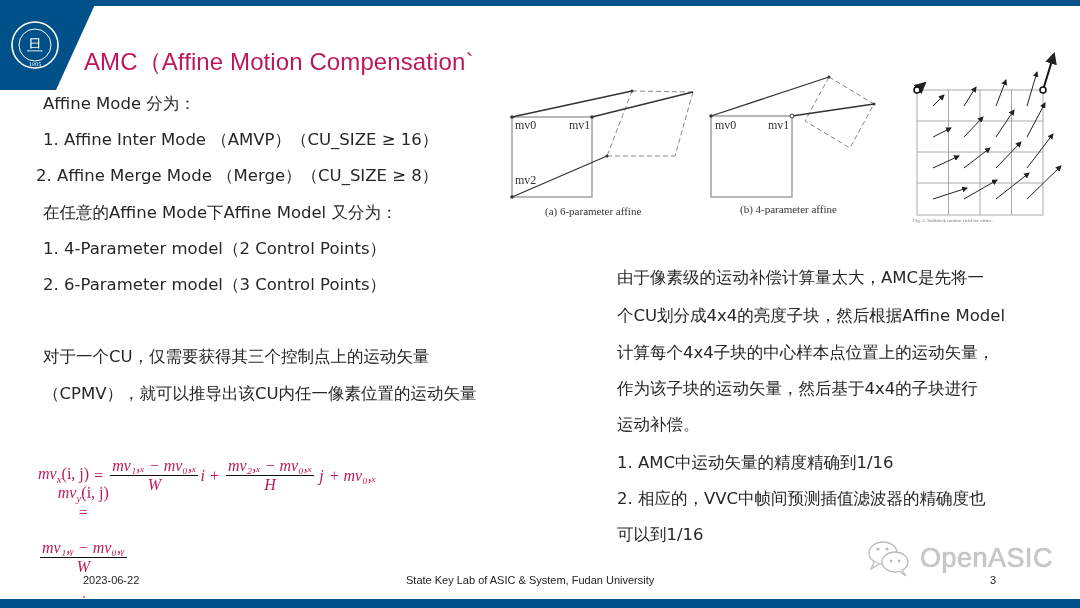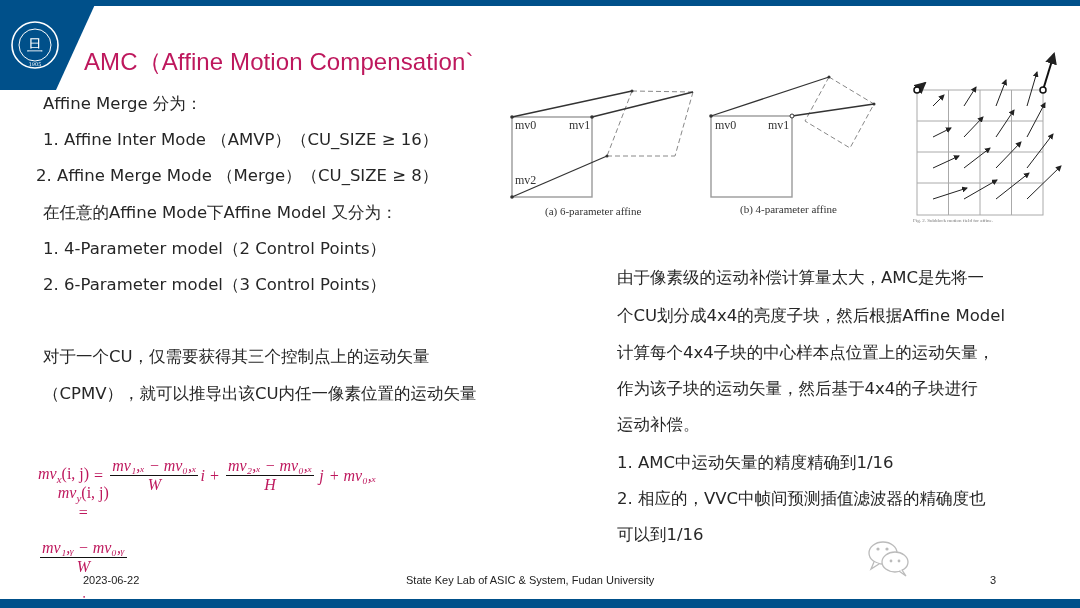--- a/index.html
+++ b/index.html
@@ -35,21 +35,21 @@
 </svg>
 <svg class="logo" viewBox="0 0 50 50">
   <circle cx="25" cy="25" r="23" fill="none" stroke="#ffffff" stroke-width="1.6"></circle>
   <circle cx="25" cy="25" r="16" fill="none" stroke="#ffffff" stroke-width="1"></circle>
   <text x="25" y="31" text-anchor="middle" font-size="16" fill="#ffffff" font-family="DejaVu Sans, sans-serif">旦</text>
   <text x="25" y="46" text-anchor="middle" font-size="5" fill="#ffffff" font-family="DejaVu Serif, serif">1905</text>
 </svg>
 
 <div class="title">AMC（Affine Motion Compensation`</div>
 
-<div class="txt cn" style="left:43px; top:93px;">Affine Merge 分为：</div>
+<div class="txt cn" style="left:43px; top:93px;">Affine Mode 分为：</div>
 <div class="txt cn" style="left:43px; top:129px;">1. Affine Inter Mode （AMVP）（CU_SIZE ≥ 16）</div>
 <div class="txt cn" style="left:36px; top:165px;">2. Affine Merge Mode （Merge）（CU_SIZE ≥ 8）</div>
 <div class="txt cn" style="left:43px; top:202px;">在任意的Affine Mode下Affine Model 又分为：</div>
 <div class="txt cn" style="left:43px; top:238px;">1. 4-Parameter model（2 Control Points）</div>
 <div class="txt cn" style="left:43px; top:274px;">2. 6-Parameter model（3 Control Points）</div>
 
 <div class="txt cn" style="left:43px; top:346px;">对于一个CU，仅需要获得其三个控制点上的运动矢量</div>
 <div class="txt cn" style="left:43px; top:383px;">（CPMV），就可以推导出该CU内任一像素位置的运动矢量</div>
 
 <div class="formula" style="top:440px;">
@@ -183,19 +183,20 @@
   <svg width="48" height="40" viewBox="0 0 48 40">
     <ellipse cx="17" cy="15" rx="14" ry="11" fill="#fff" stroke="#bbb" stroke-width="1.3"></ellipse>
     <path d="M8 24 L5 31 L13 26" fill="#fff" stroke="#bbb" stroke-width="1.3"></path>
     <ellipse cx="29" cy="24" rx="13" ry="10" fill="#fff" stroke="#bbb" stroke-width="1.3"></ellipse>
     <path d="M36 32 L40 38 L33 33" fill="#fff" stroke="#bbb" stroke-width="1.3"></path>
     <circle cx="12" cy="11" r="1.6" fill="#bbb"></circle>
       <circle cx="21" cy="11" r="1.6" fill="#bbb"></circle>
     <circle cx="25" cy="23" r="1.4" fill="#bbb"></circle>
       <circle cx="33" cy="23" r="1.4" fill="#bbb"></circle>
   </svg>
+  <span class="watermark-text">OpenASIC</span>
 </div>
 
 <div class="footer" style="left:83px;">2023-06-22</div>
 <div class="footer" style="left:406px;">State Key Lab of ASIC &amp; System, Fudan University</div>
 <div class="footer" style="left:990px;">3</div>
 
 <div class="bottom-bar"></div>
 
 </body></html>

